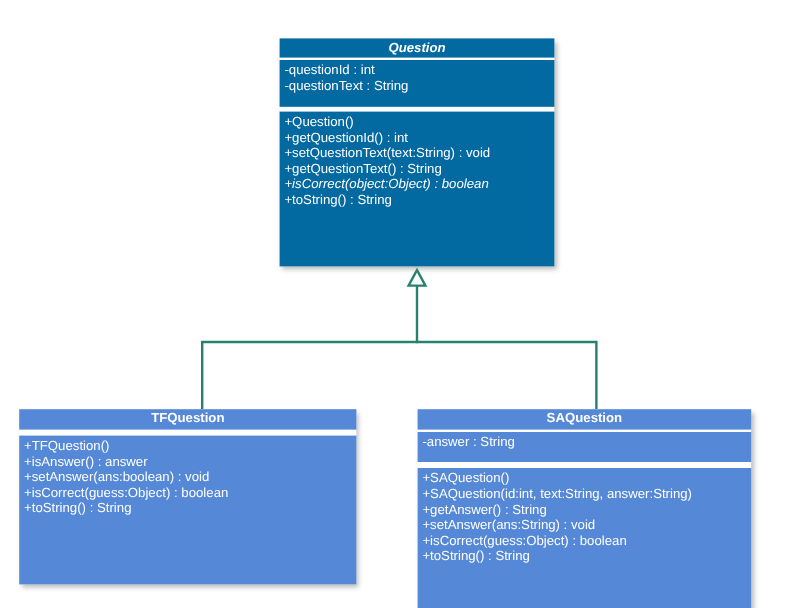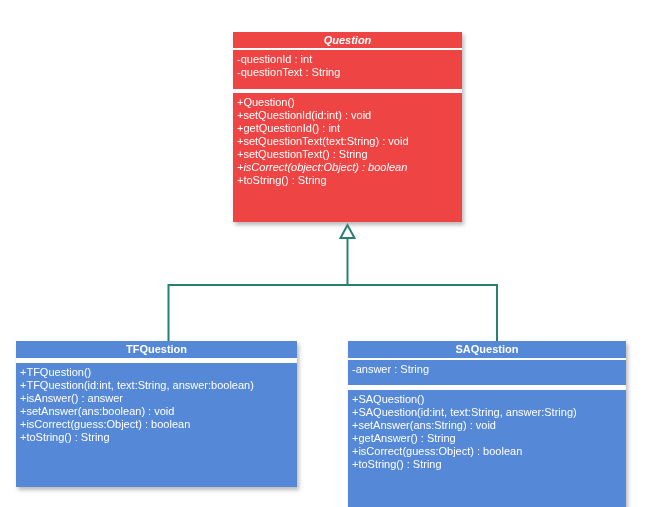--- a/index.html
+++ b/index.html
@@ -37,21 +37,21 @@
     font-size: 11px;
   }
   .uml-class .compartment {
     color: #ffffff;
     font-size: 11px;
     line-height: 13px;
     padding: 3px 17px 0 4px;
     box-sizing: border-box;
     overflow: hidden;
   }
-  .parent-fill { background: #ef4444; }
+  .parent-fill { background: #0369a1; }
   .child-fill  { background: #5588D6; }
 
   
   .class-question { left: 233px; top: 32px; width: 229px; height: 190px; }
   .class-question .title { height: 16px; line-height: 16px; font-style: italic; }
   .class-question .attrs { height: 39px; margin-top: 2px; }
   .class-question .methods { flex: 1 1 auto; margin-top: 4px; }
 
   
   .class-tfquestion { left: 16px;  top: 341px; width: 281px; height: 146px; }
@@ -78,49 +78,47 @@
   </svg>
 
   <div class="uml-class class-question">
     <div class="title parent-fill">Question</div>
     <div class="compartment attrs parent-fill">
       <div class="line">-questionId : int</div>
       <div class="line">-questionText : String</div>
     </div>
     <div class="compartment methods parent-fill">
       <div class="line">+Question()</div>
-      <div class="line">+setQuestionId(id:int) : void</div>
       <div class="line">+getQuestionId() : int</div>
       <div class="line">+setQuestionText(text:String) : void</div>
-      <div class="line">+setQuestionText() : String</div>
+      <div class="line">+getQuestionText() : String</div>
       <div class="line italic">+isCorrect(object:Object) : boolean</div>
       <div class="line">+toString() : String</div>
     </div>
   </div>
 
   <div class="uml-class class-tfquestion">
     <div class="title child-fill">TFQuestion</div>
     <div class="compartment methods child-fill">
       <div class="line">+TFQuestion()</div>
-      <div class="line">+TFQuestion(id:int, text:String, answer:boolean)</div>
       <div class="line">+isAnswer() : answer</div>
       <div class="line">+setAnswer(ans:boolean) : void</div>
       <div class="line">+isCorrect(guess:Object) : boolean</div>
       <div class="line">+toString() : String</div>
     </div>
   </div>
 
   <div class="uml-class class-saquestion">
     <div class="title child-fill">SAQuestion</div>
     <div class="compartment attrs child-fill">
       <div class="line">-answer : String</div>
     </div>
     <div class="compartment methods child-fill">
       <div class="line">+SAQuestion()</div>
       <div class="line">+SAQuestion(id:int, text:String, answer:String)</div>
+      <div class="line">+getAnswer() : String</div>
       <div class="line">+setAnswer(ans:String) : void</div>
-      <div class="line">+getAnswer() : String</div>
       <div class="line">+isCorrect(guess:Object) : boolean</div>
       <div class="line">+toString() : String</div>
     </div>
   </div>
 
 </div>
 
 </body></html>

